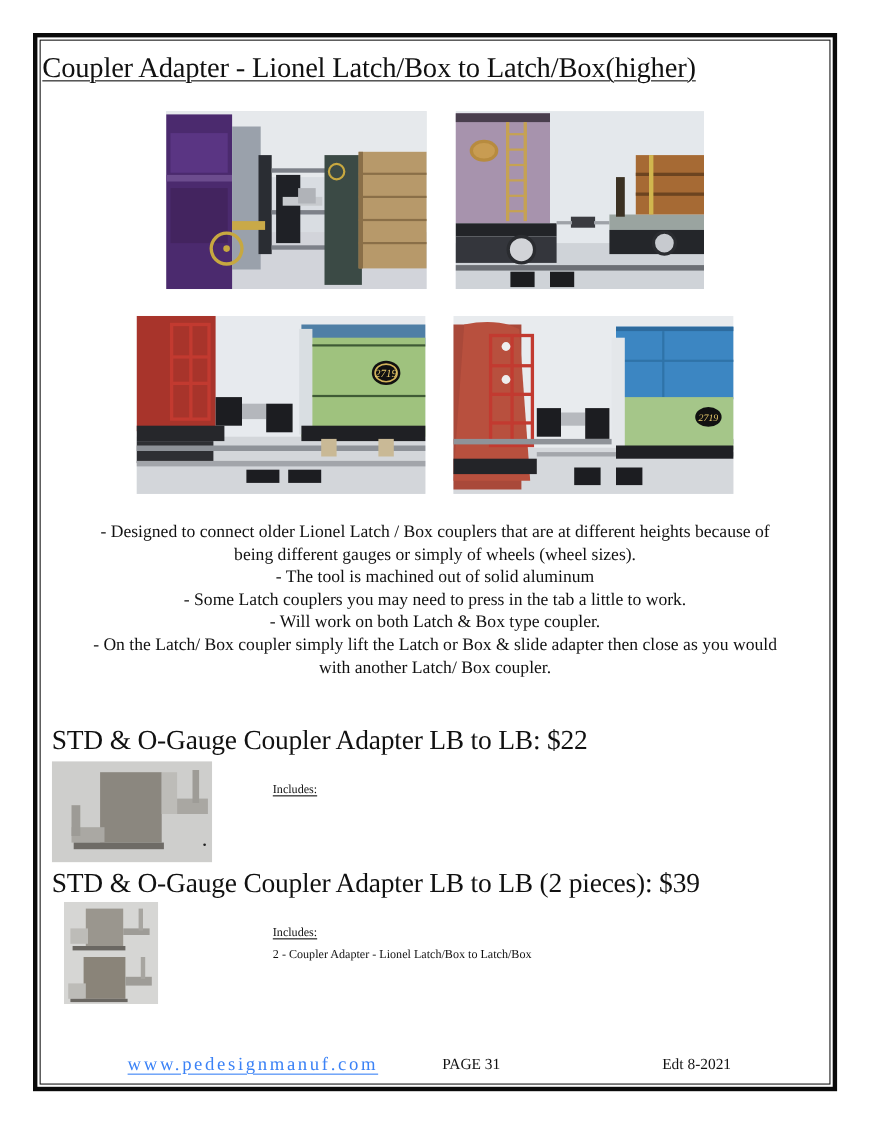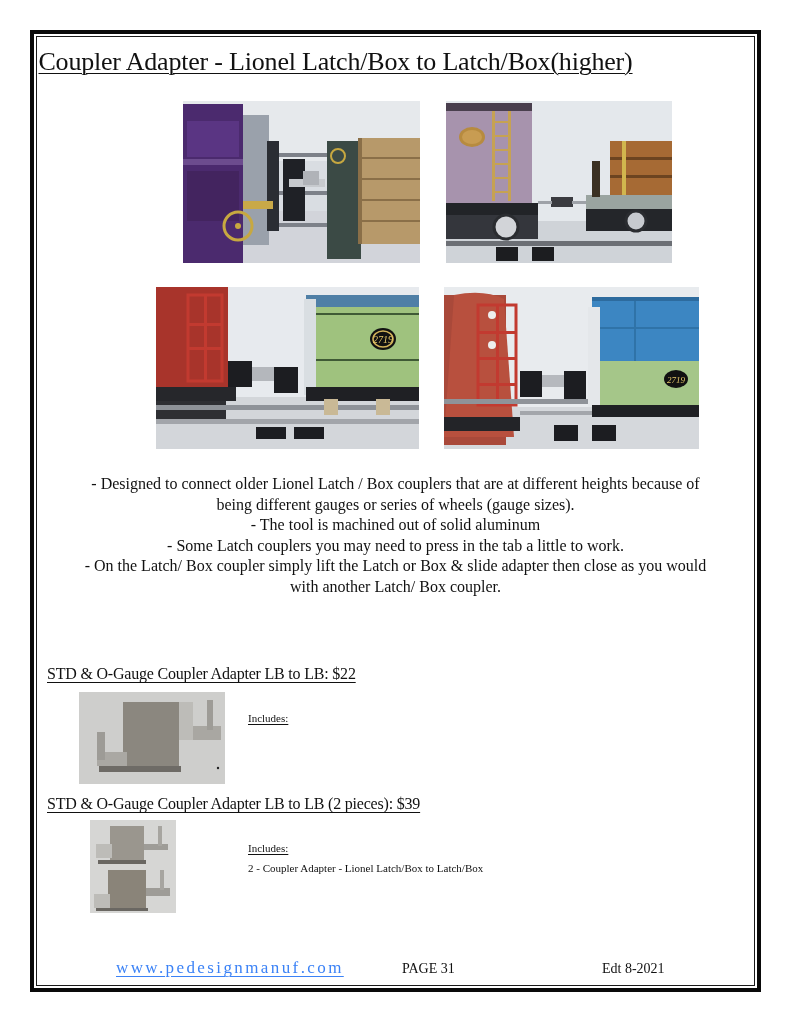--- a/index.html
+++ b/index.html
@@ -44,41 +44,39 @@
       text-decoration: underline;
       text-decoration-thickness: 1px;
       text-underline-offset: 3px;
       white-space: nowrap;
       letter-spacing: -0.2px;
     }
     .photo {
       position: absolute;
       overflow: hidden;
       box-sizing: border-box;
-      margin-left: 32px;
     }
     .photo svg { display: block; width: 100%; height: 100%; }
 
     .desc {
       position: absolute;
       left: 40px;
       width: 711px;
       top: 474px;
       text-align: center;
       font-size: 16px;
       line-height: 20.6px;
     }
     .desc div { white-space: nowrap; }
 
     .product-heading {
       position: absolute;
       left: 47px;
-      font-size: 16px;
+      font-size: 25px;
       line-height: 26px;
-      text-decoration: underline;
       text-decoration-thickness: 1px;
       text-underline-offset: 3px;
       white-space: nowrap;
       letter-spacing: -0.2px;
     }
     .includes {
       position: absolute;
       text-align: left;
       font-size: 11px;
       line-height: 20px;
@@ -254,23 +252,24 @@
     <rect x="148" y="74" width="107" height="48" fill="#a5c689"></rect>
     <rect x="144" y="20" width="12" height="100" fill="#e4e7ea"></rect>
     <ellipse cx="232" cy="92" rx="12" ry="9" fill="#111111"></ellipse>
     <text x="232" y="96" fill="#e6c86b" font-size="9" text-anchor="middle" font-family="Liberation Serif, serif" font-style="italic">2719</text>
     <rect x="148" y="118" width="107" height="12" fill="#1f2024"></rect>
   </svg>
 </div>
 
 <div class="desc">
   <div>- Designed to connect older Lionel Latch / Box couplers that are at different heights because of</div>
-  <div>being different gauges or series of wheels (gauge sizes).</div>
+  <div>being different gauges or simply of wheels (wheel sizes).</div>
   <div>- The tool is machined out of solid aluminum</div>
   <div>- Some Latch couplers you may need to press in the tab a little to work.</div>
+  <div>- Will work on both Latch &amp; Box type coupler.</div>
   <div>- On the Latch/ Box coupler simply lift the Latch or Box &amp; slide adapter then close as you would</div>
   <div>with another Latch/ Box coupler.</div>
 </div>
 
 <div class="product-heading" style="top:661px;">STD &amp; O-Gauge Coupler Adapter LB to LB: $22</div>
 
 <div class="photo" style="left:47px;top:692px;width:146px;height:92px;">
   <svg viewBox="0 0 146 92" preserveAspectRatio="none">
     <rect x="0" y="0" width="146" height="92" fill="#c9c9c7"></rect>
     <rect x="0" y="0" width="146" height="92" fill="#d2d2cf" opacity="0.6"></rect>

